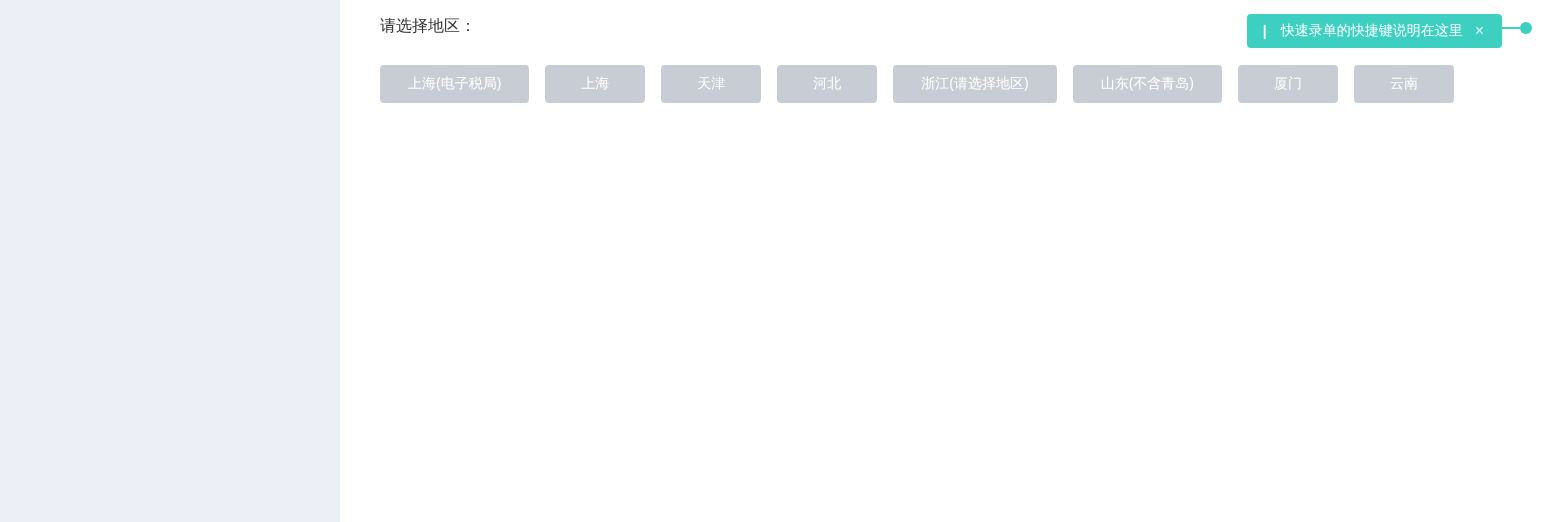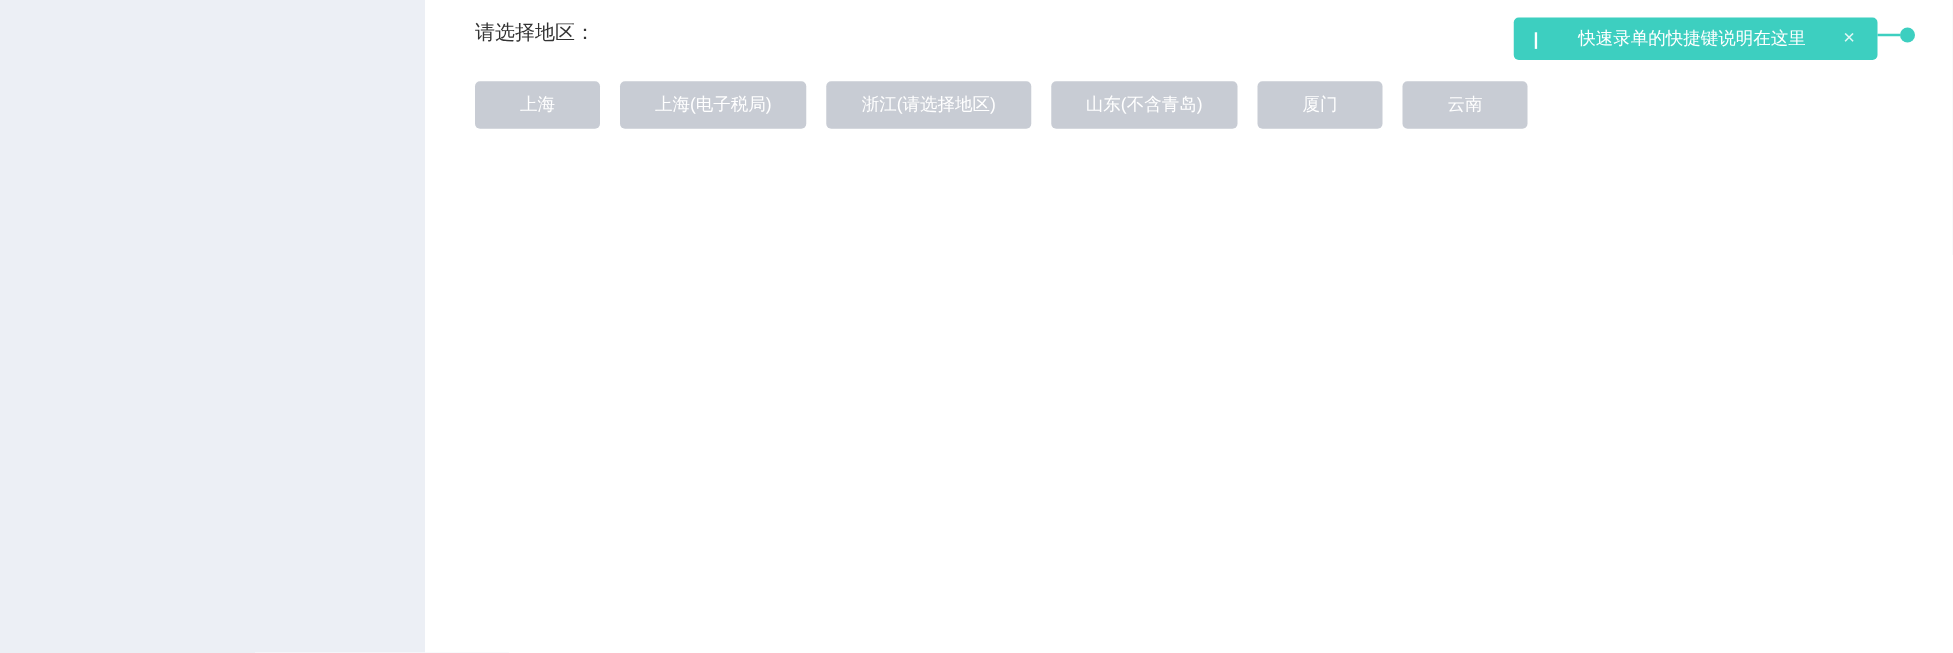--- a/index.html
+++ b/index.html
@@ -67,21 +67,21 @@
       position: absolute;
       top: 14px;
       right: 60px;
       background: #3dcfc0;
       color: #fff;
       padding: 8px 16px;
       border-radius: 4px;
       font-size: 14px;
       display: flex;
       align-items: center;
-      gap: 28px;
+      gap: 10px;
       white-space: nowrap;
     }
 
     .tooltip-bar::before {
       content: '|';
       font-weight: bold;
       margin-right: 4px;
     }
 
     .tooltip-close {
@@ -115,22 +115,24 @@
   </style>
 </head>
 <body>
 
 <div class="left-sidebar"></div>
 
 <div class="main-content">
   <div class="page-title">请选择地区：</div>
 
   <div class="region-buttons">
-  <button class="region-btn">上海</button>
-      <button class="region-btn">上海(电子税局)</button>
+  <button class="region-btn">上海(电子税局)</button>
+      <button class="region-btn">上海</button>
+      <button class="region-btn">天津</button>
+      <button class="region-btn">河北</button>
       <button class="region-btn">浙江(请选择地区)</button>
       <button class="region-btn">山东(不含青岛)</button>
       <button class="region-btn">厦门</button>
       <button class="region-btn">云南</button>
     </div>
 </div>
 
 <div class="tooltip-bar">
   <span>快速录单的快捷键说明在这里</span>
   <button class="tooltip-close">×</button>

